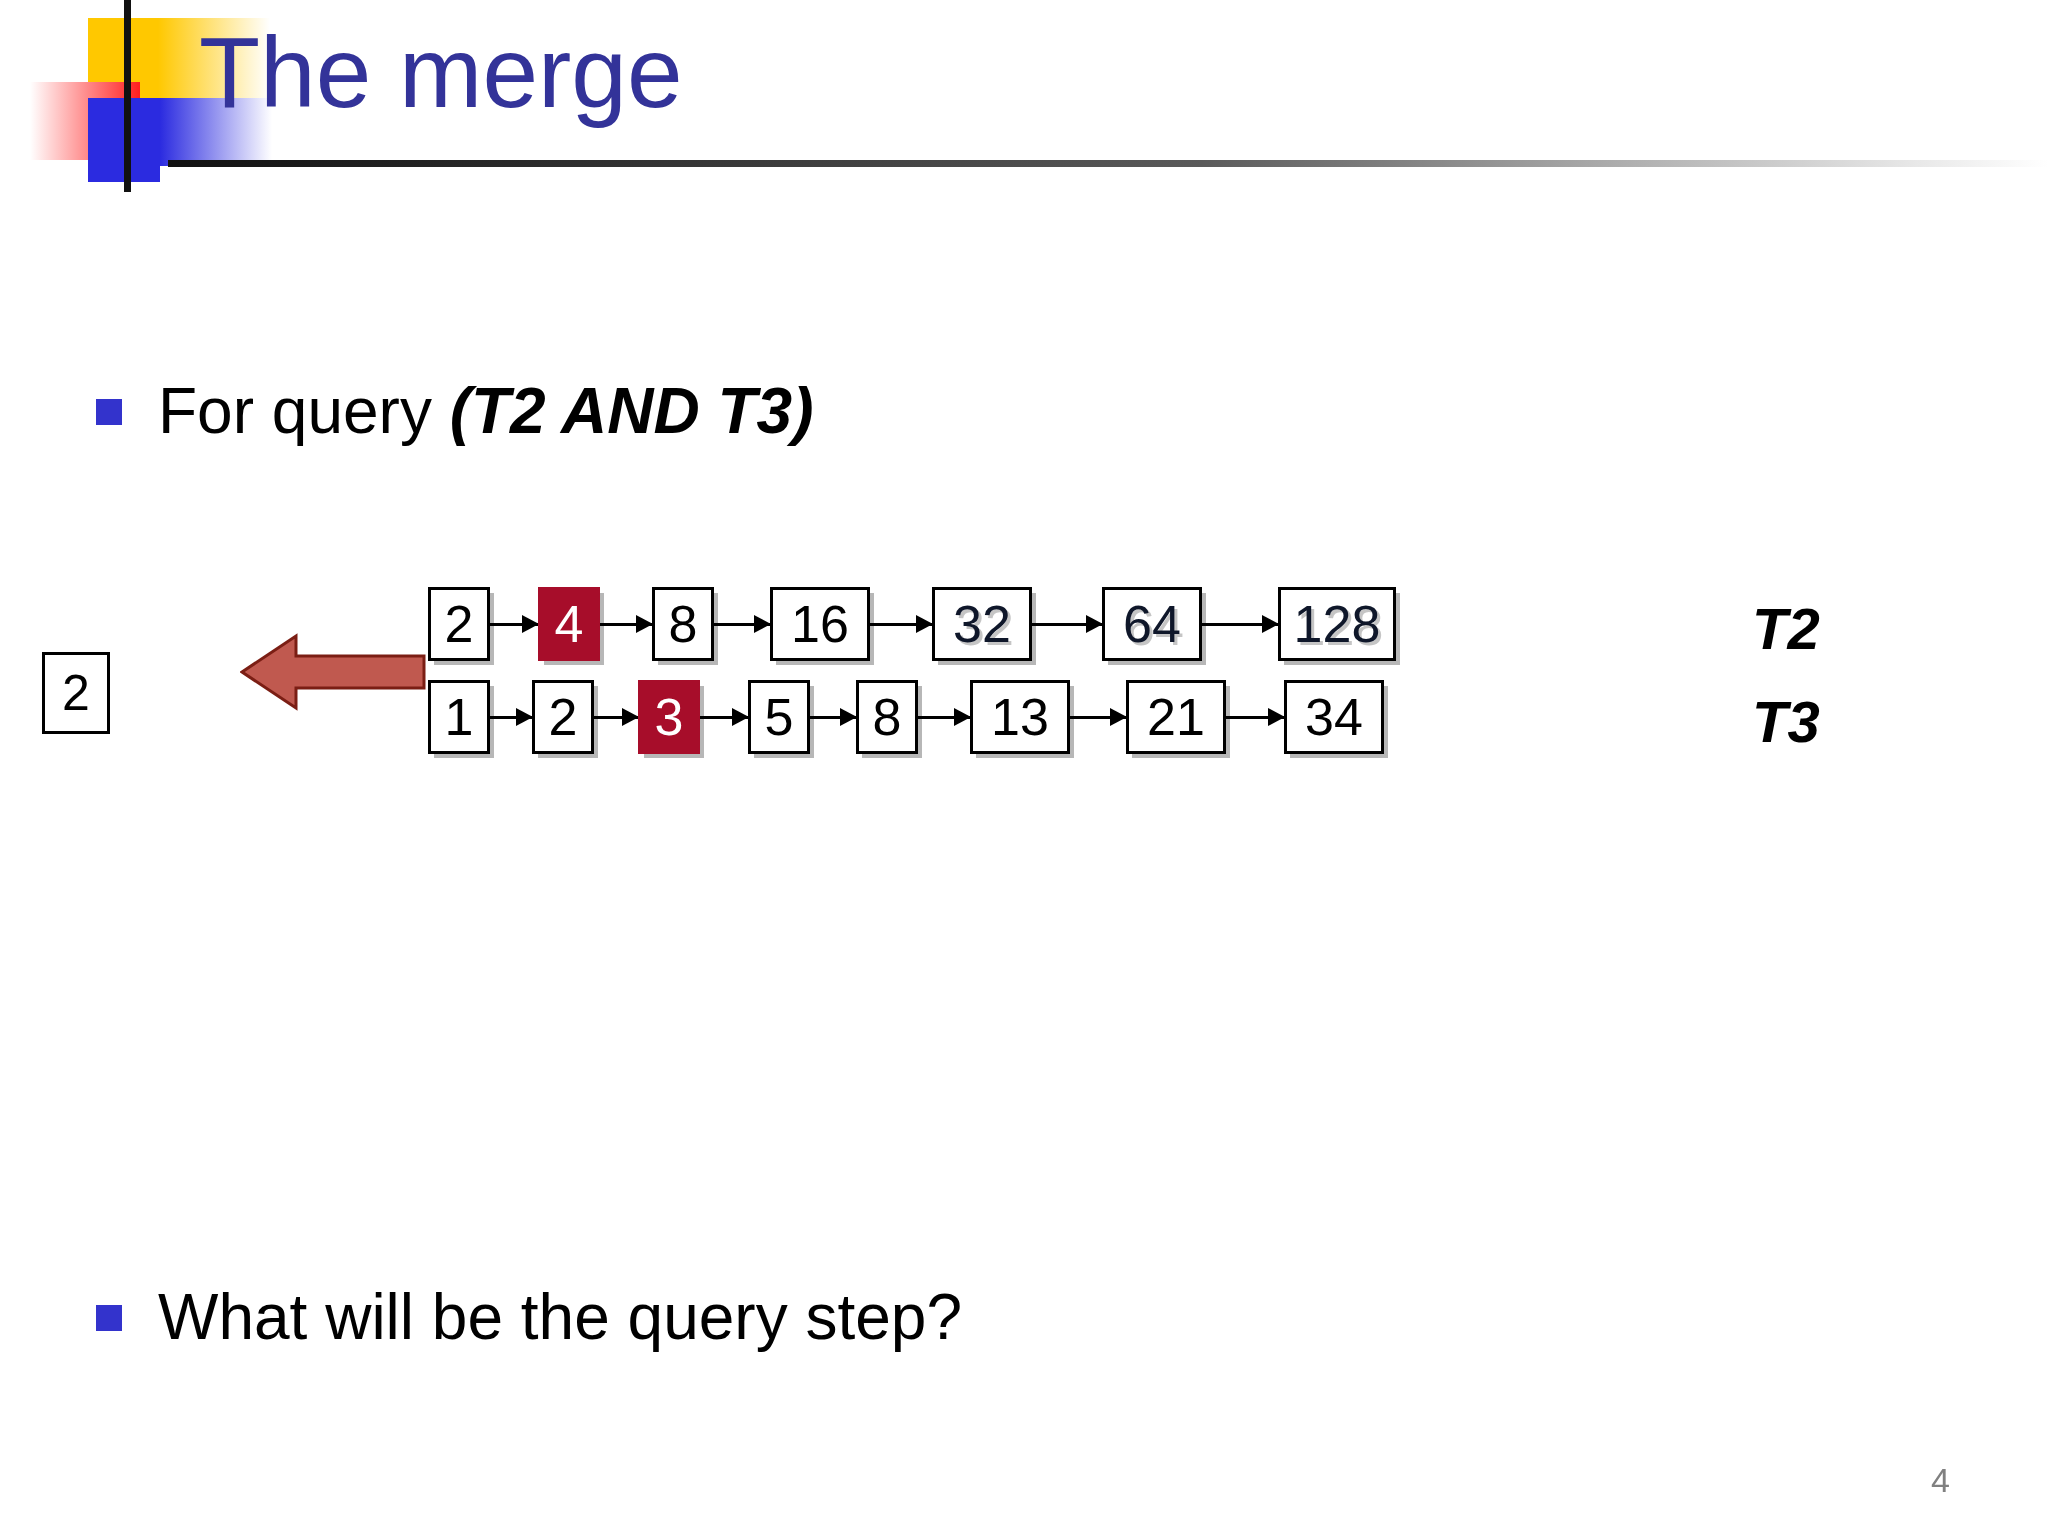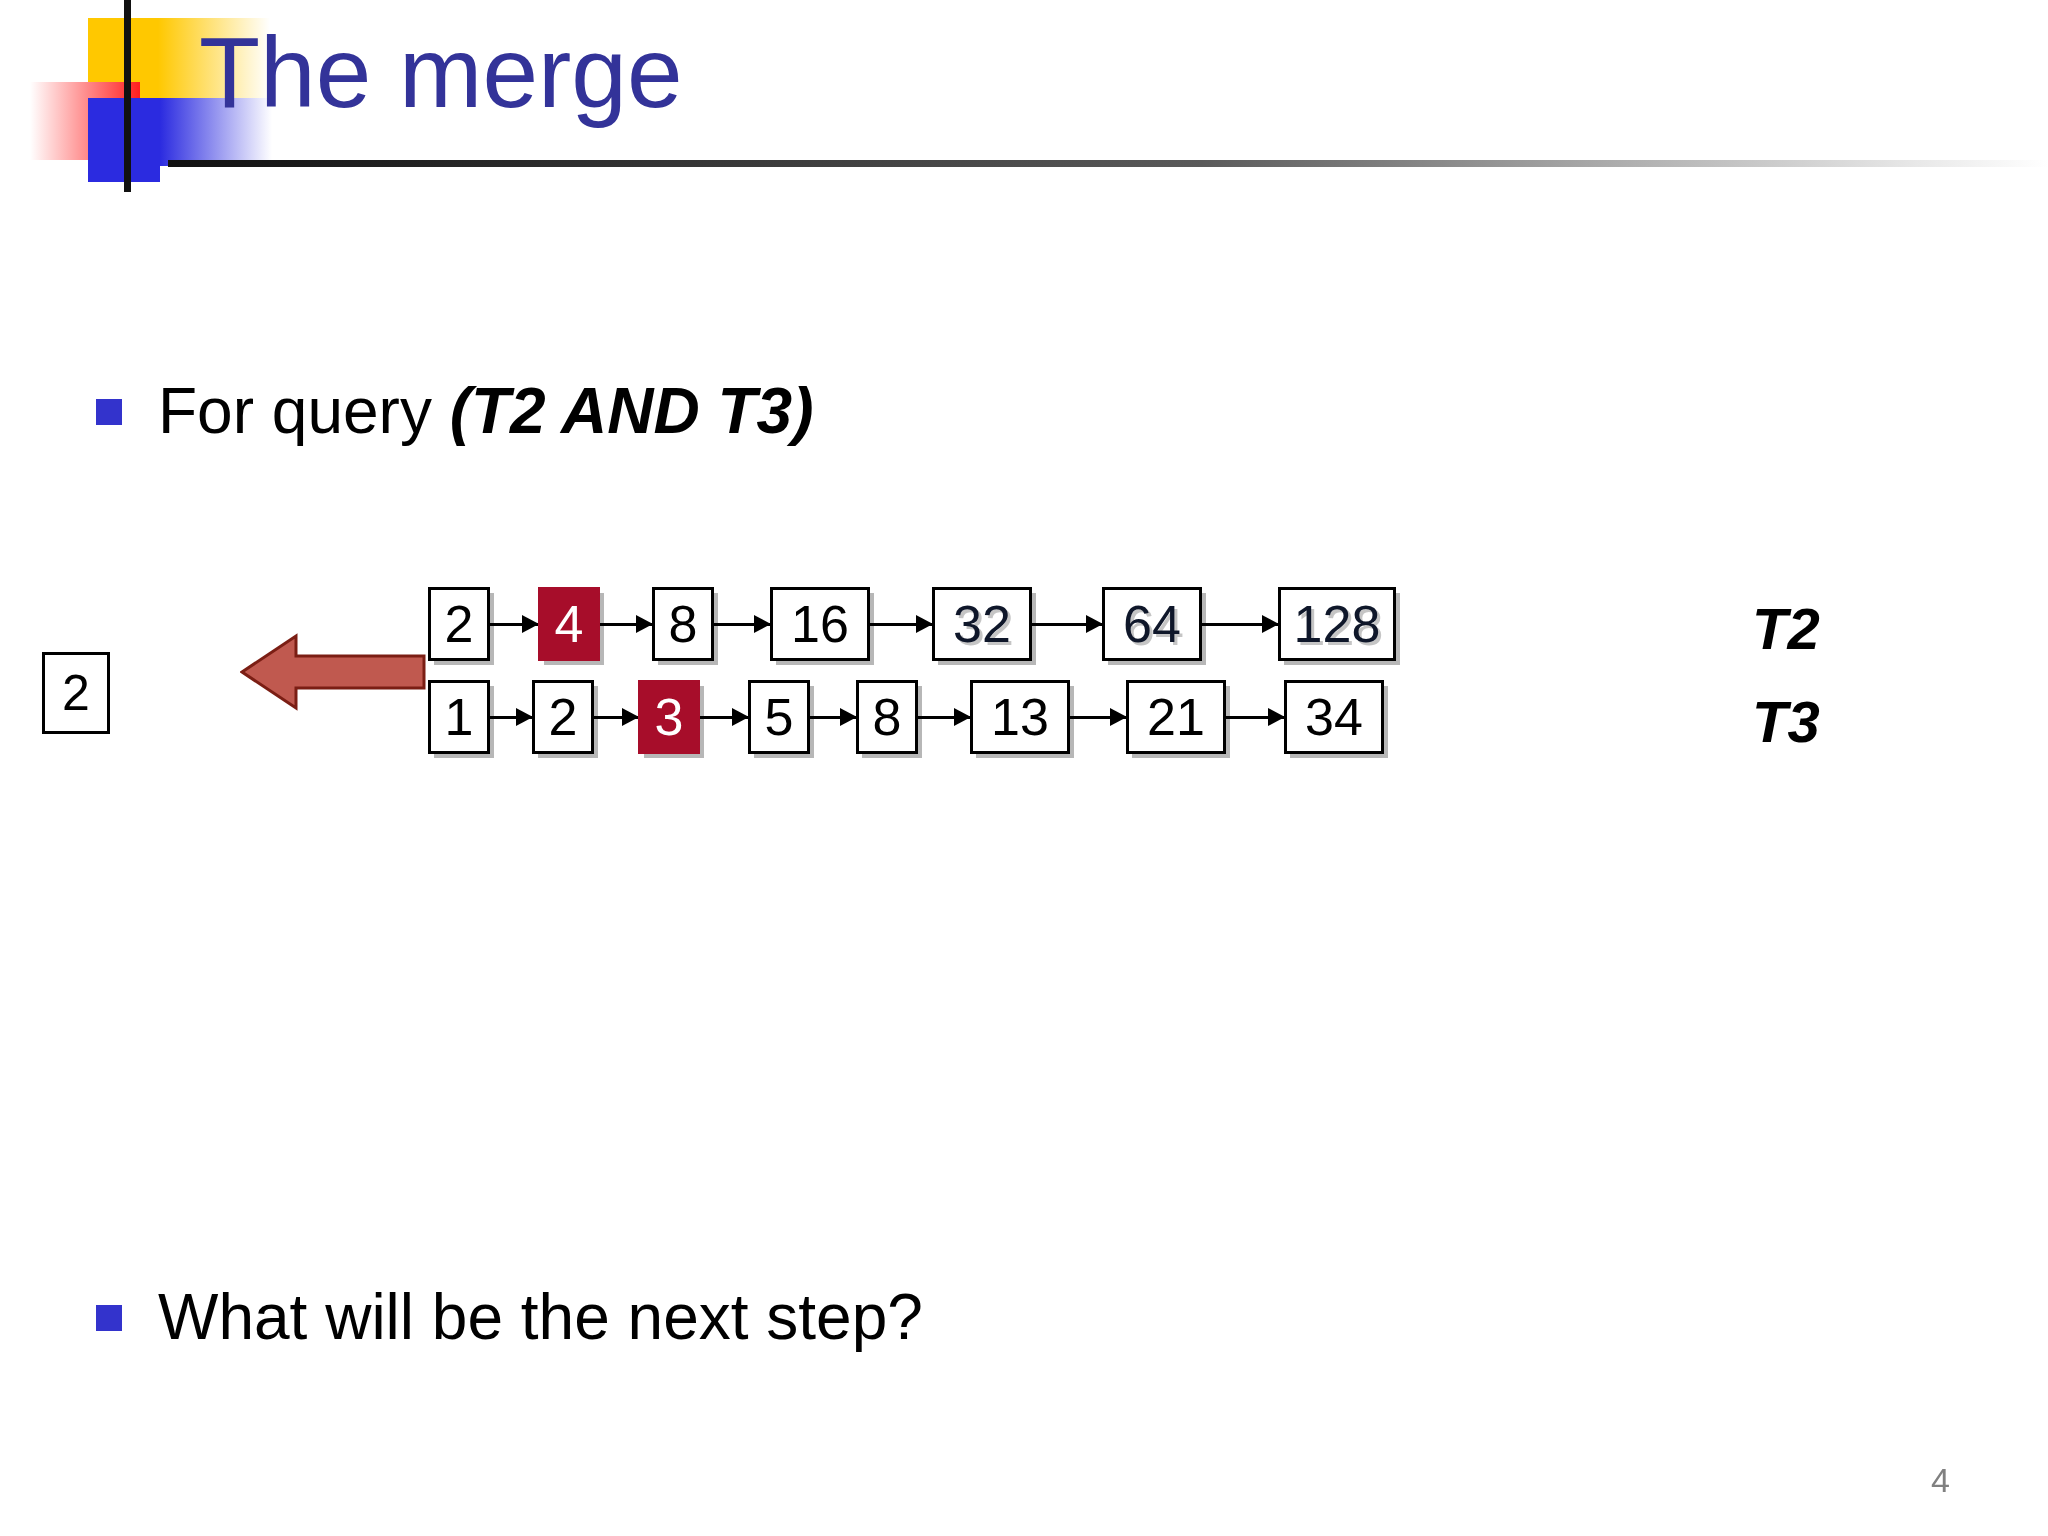--- a/index.html
+++ b/index.html
@@ -230,16 +230,16 @@
       <span class="link" style="width: 58px;"></span>
       <div class="node" style="min-width: 100px; padding: 0px 16px;">
         <span>34</span>
       </div>
     </div>
   <div class="row-label" id="label-t3">T3</div>
 </div>
 
 <div class="bullet-row" id="bullet2">
   <span class="bullet-sq"></span>
-  <span class="bullet-text"><span>What will be the next step?</span><span class="em"></span></span>
+  <span class="bullet-text"><span>What will be the query step?</span><span class="em"></span></span>
 </div>
 
 <div id="page-num">4</div>
 
 </body></html>

